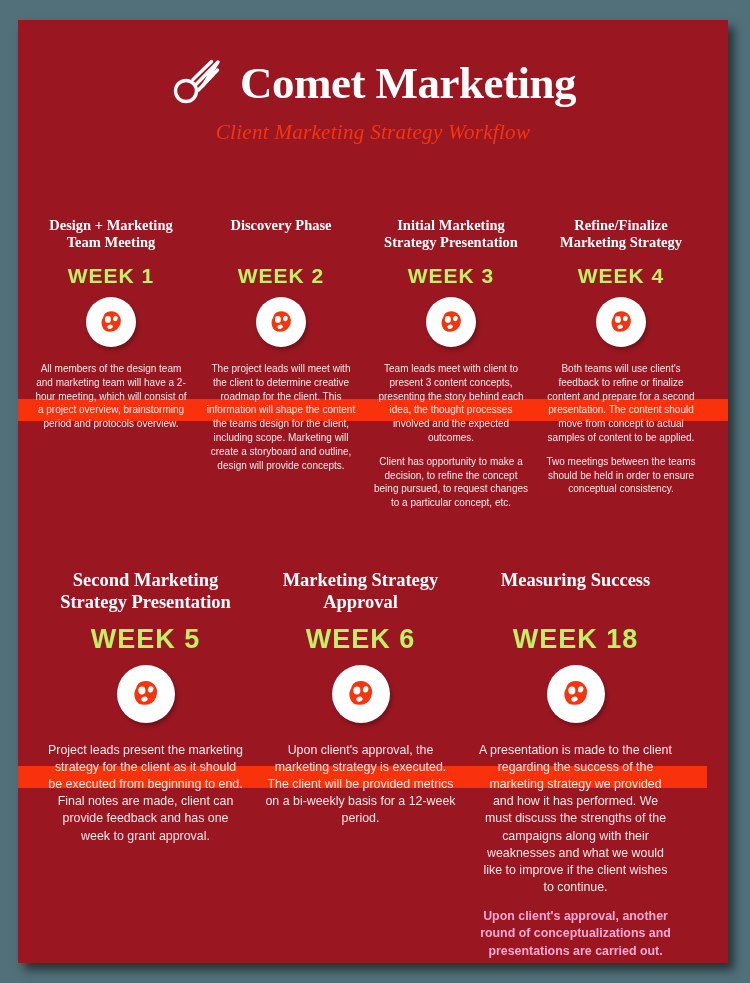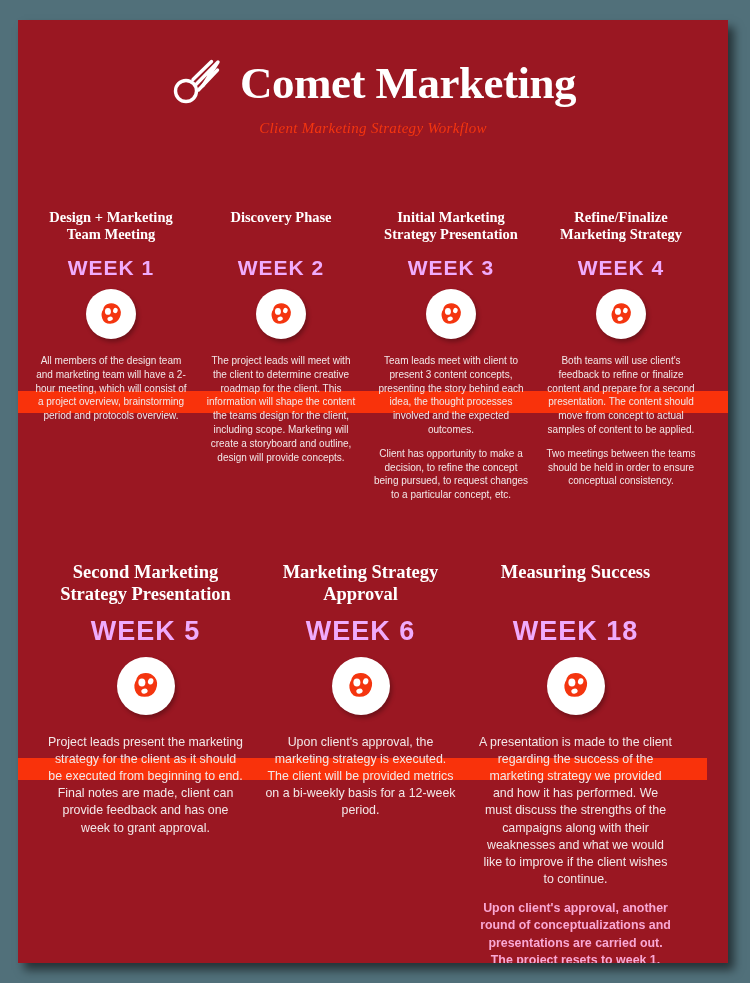--- a/index.html
+++ b/index.html
@@ -42,21 +42,21 @@
     font-size: 45px;
     font-weight: bold;
     color: #ffffff;
     letter-spacing: -0.5px;
     line-height: 1;
   }
   .brand-sub {
     margin-top: 12px;
     font-family: "Liberation Serif", serif;
     font-style: italic;
-    font-size: 15px;
+    font-size: 21px;
     color: #f4350f;
     letter-spacing: 0.3px;
   }
 
   
   .row { position: relative; }
 
   .bar {
     position: absolute;
     background: #f9320b;
@@ -77,21 +77,21 @@
   }
 
   .col-title {
     font-family: "Liberation Serif", serif;
     font-weight: bold;
     color: #ffffff;
     line-height: 1.18;
   }
   .col-week {
     font-weight: bold;
-    color: #f0abfc;
+    color: #bef264;
     letter-spacing: 1px;
   }
 
   .badge-wrap {
     display: flex;
     justify-content: center;
   }
   .badge {
     border-radius: 50%;
     background: #ffffff;

